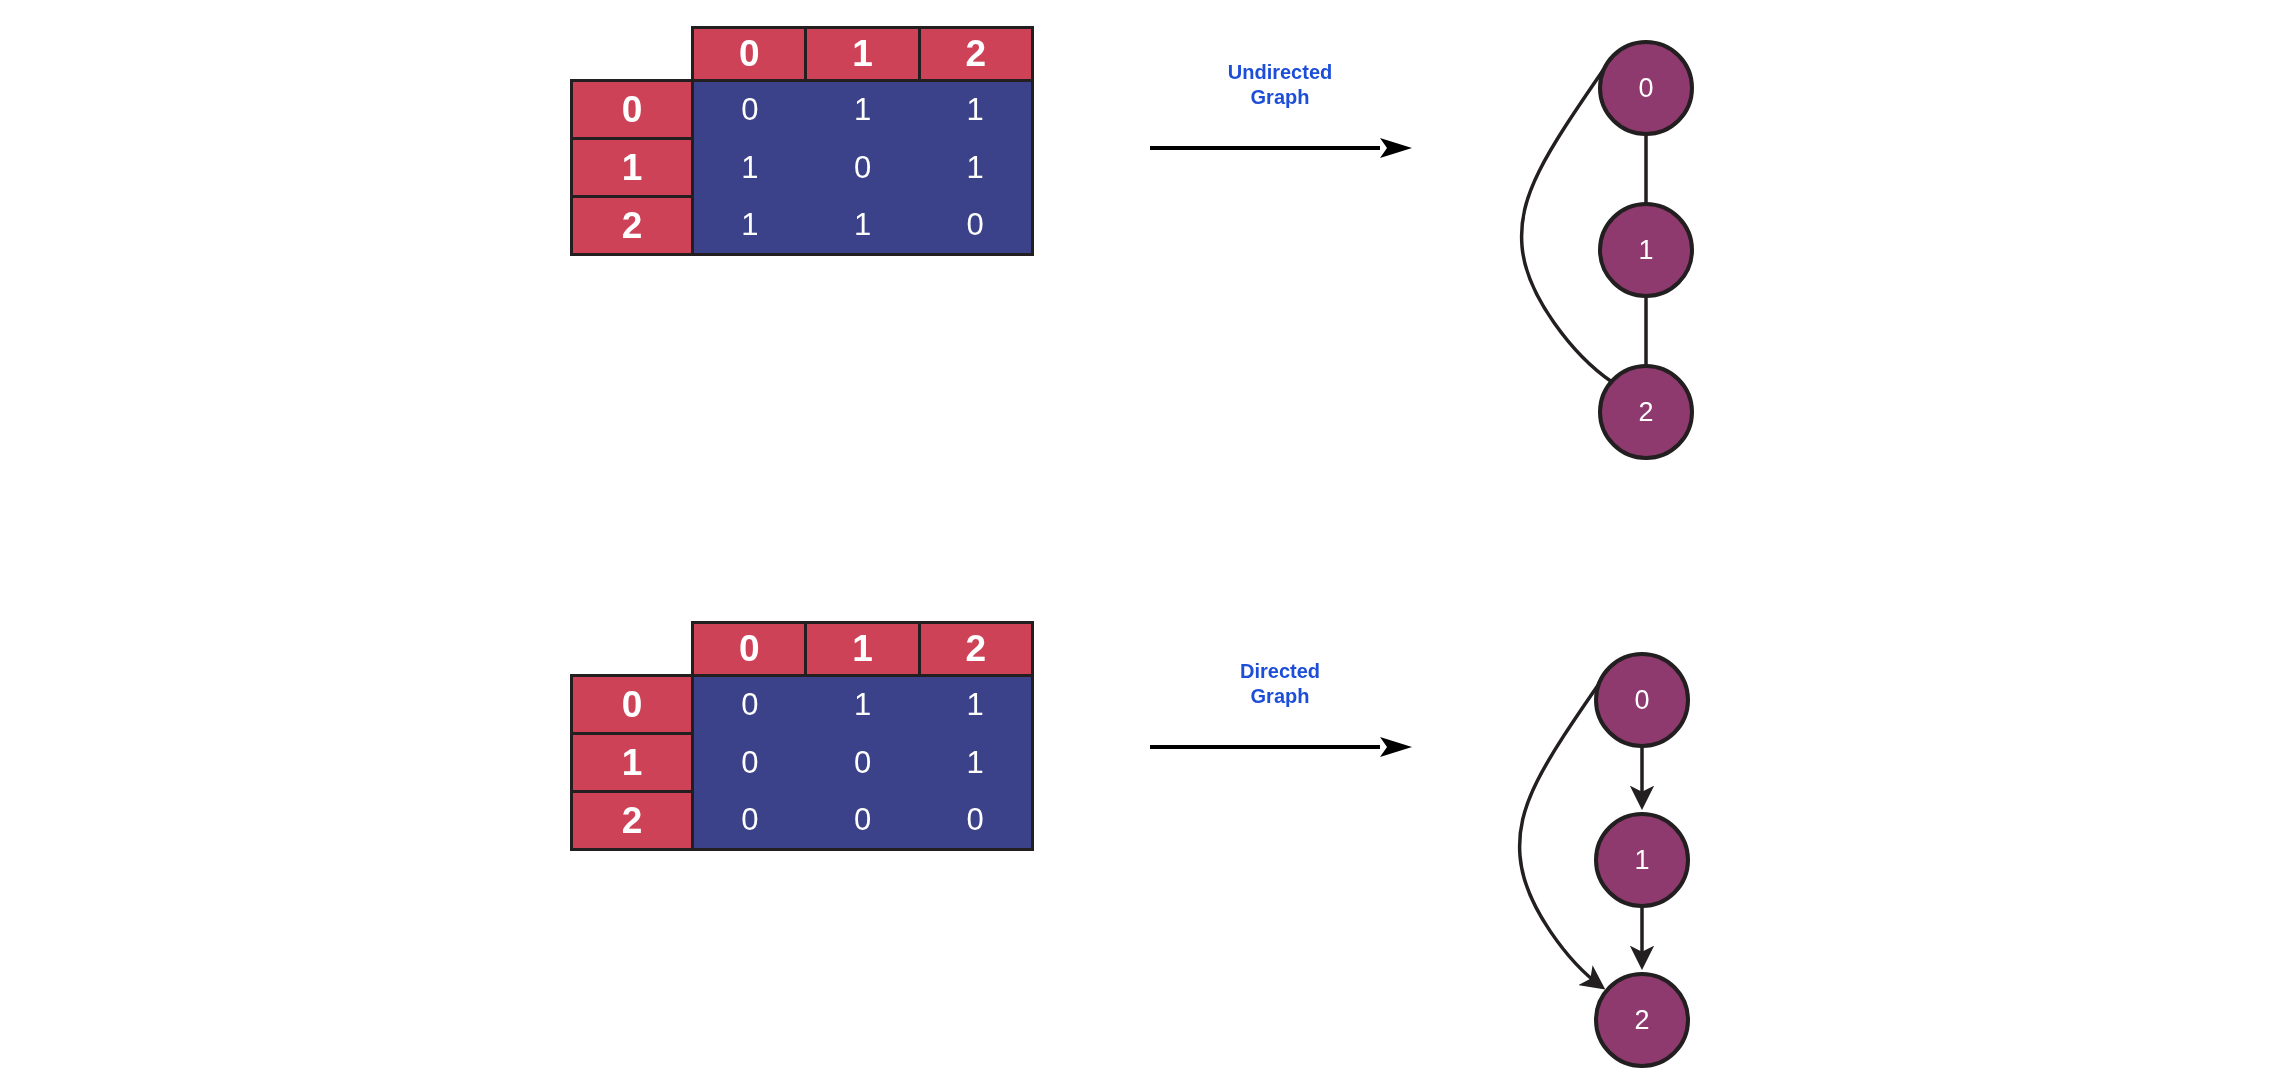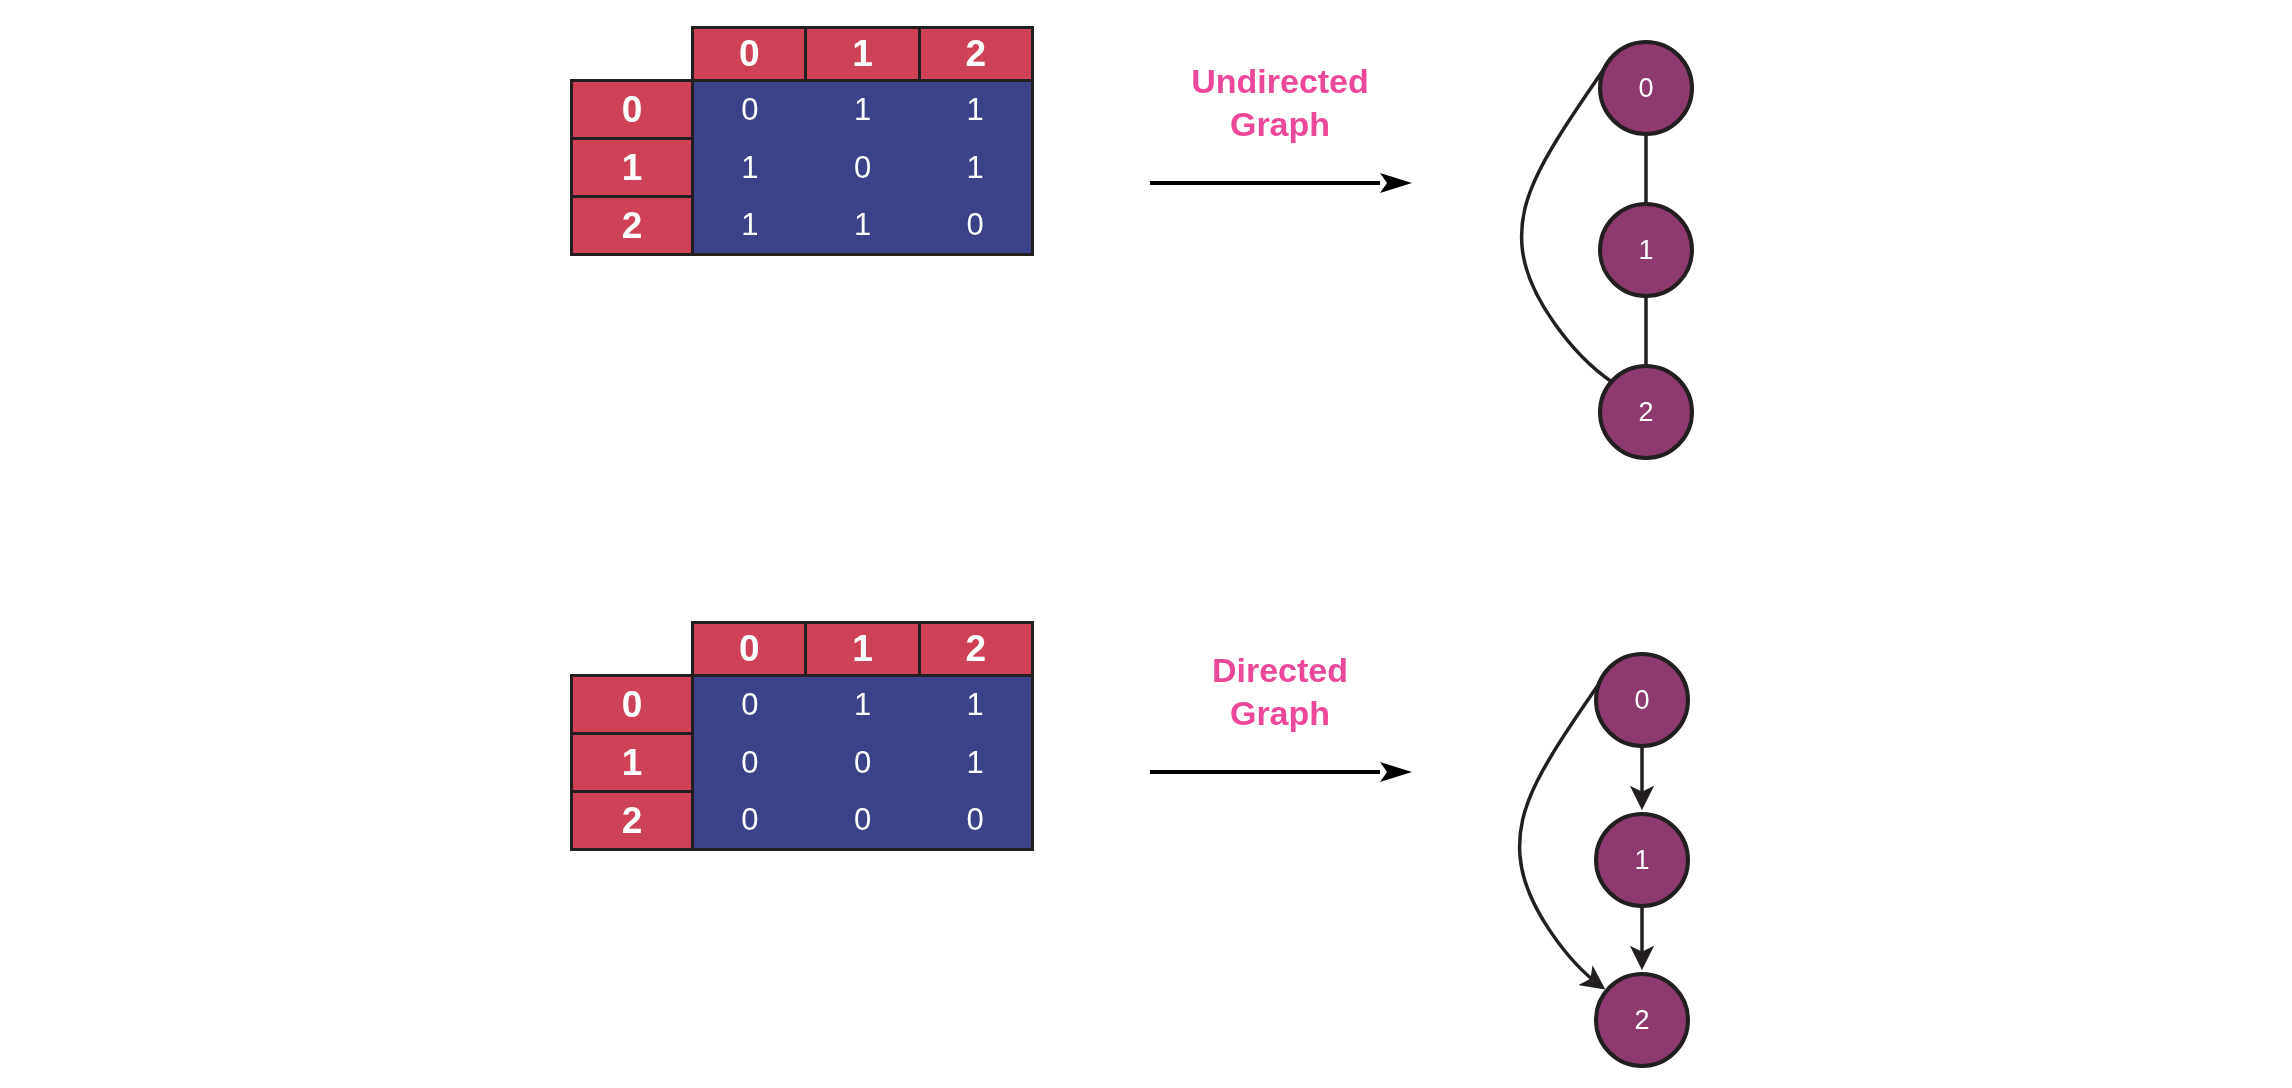--- a/index.html
+++ b/index.html
@@ -89,23 +89,23 @@
 
   
   .transition {
     position: absolute;
     left: 1140px;
     top: 60px;
     width: 280px;
     text-align: center;
   }
   .transition-label {
-    font-size: 34px;
+    font-size: 20px;
     font-weight: bold;
-    color: #ec4899;
+    color: #1d4ed8;
     line-height: 1.25;
     white-space: pre-line;
   }
   .transition-arrow {
     margin-top: 18px;
     width: 280px;
     height: 40px;
   }
 
   
@@ -226,21 +226,21 @@
       <tr class="body-row last-body-row">
         <td class="row-head">2</td>
         <td class="cell-value first-col">0</td>
         <td class="cell-value">0</td>
         <td class="cell-value last-col">0</td>
       </tr>
     </tbody>
       </table>
   </div>
 
-  <div class="transition" style="top:105px;">
+  <div class="transition" style="top:115px;">
     <div class="transition-label">Directed
 Graph</div>
     <svg class="transition-arrow" viewBox="0 0 280 40">
       <line x1="10" y1="20" x2="240" y2="20" stroke="#000000" stroke-width="4"></line>
       <polygon points="240,10 272,20 240,30 247,20" fill="#000000"></polygon>
     </svg>
   </div>
 
   <div class="graph">
     <svg width="400" height="544" viewBox="0 0 400 544">

